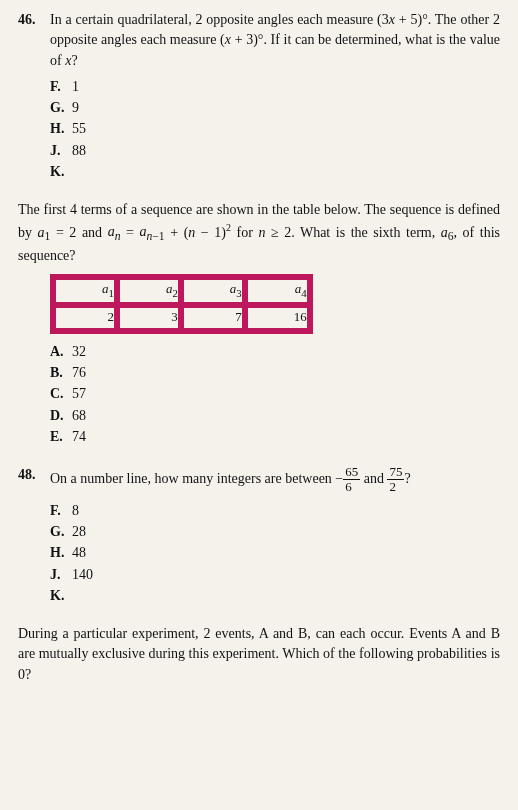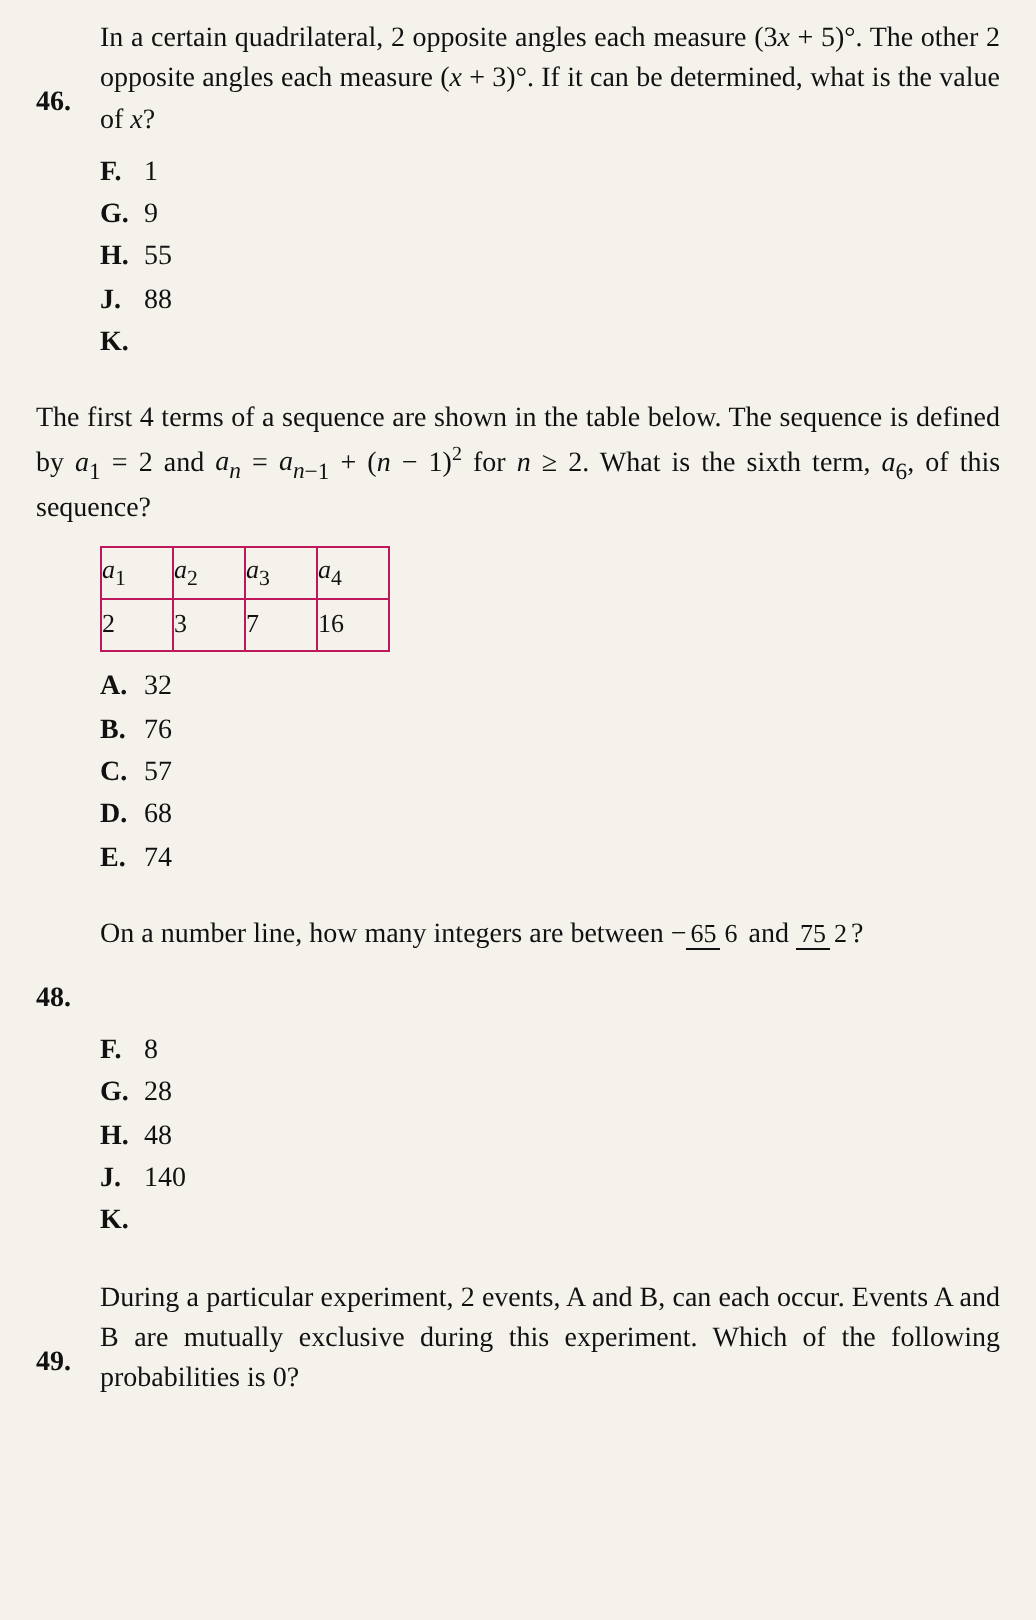--- a/index.html
+++ b/index.html
@@ -18,21 +18,20 @@
     }
     .question-text {
       display: flex;
       gap: 4px;
       margin-bottom: 6px;
     }
     .q-num {
       font-weight: bold;
       min-width: 28px;
       flex-shrink: 0;
-      margin-top: 32px;
     }
     .q-body {
       text-align: justify;
     }
     .choices {
       margin-left: 32px;
       margin-top: 4px;
     }
     .choice-row {
       display: flex;
@@ -41,30 +40,30 @@
     }
     .choice-letter {
       font-weight: bold;
       min-width: 16px;
     }
     .seq-table {
       border-collapse: collapse;
       margin: 8px 0 8px 32px;
     }
     .seq-table td {
-      border: 1px solid #be185d;
+      border: 6px solid #be185d;
       width: 36px;
       height: 26px;
-      text-align: left;
+      text-align: right;
       font-size: 13px;
+      padding-left: 46px;
     }
     .fraction {
       display: inline-flex;
-      flex-direction: row;
-      align-items: center;
+      flex-direction: column;
       vertical-align: middle;
       line-height: 1.1;
       font-size: 13px;
     }
     .fraction .num { border-bottom: 1px solid #111; padding: 0 2px; }
     .fraction .den { padding: 0 2px; }
     .math-inline {
       font-style: italic;
     }
     sup { font-size: 10px; vertical-align: super; }
@@ -180,18 +179,17 @@
       <span>140</span>
     </div>
     <div class="choice-row">
       <span class="choice-letter">K.</span>
     </div>
   </div>
 </div>
 
 <div class="question-block">
   <div class="question-text">
-    <span class="q-num">49.</span>
     <span class="q-body">
       During a particular experiment, 2 events, A and B, can each occur. Events A and B are mutually exclusive during this experiment. Which of the following probabilities is 0?
     </span>
   </div>
 </div>
 
 </body></html>

